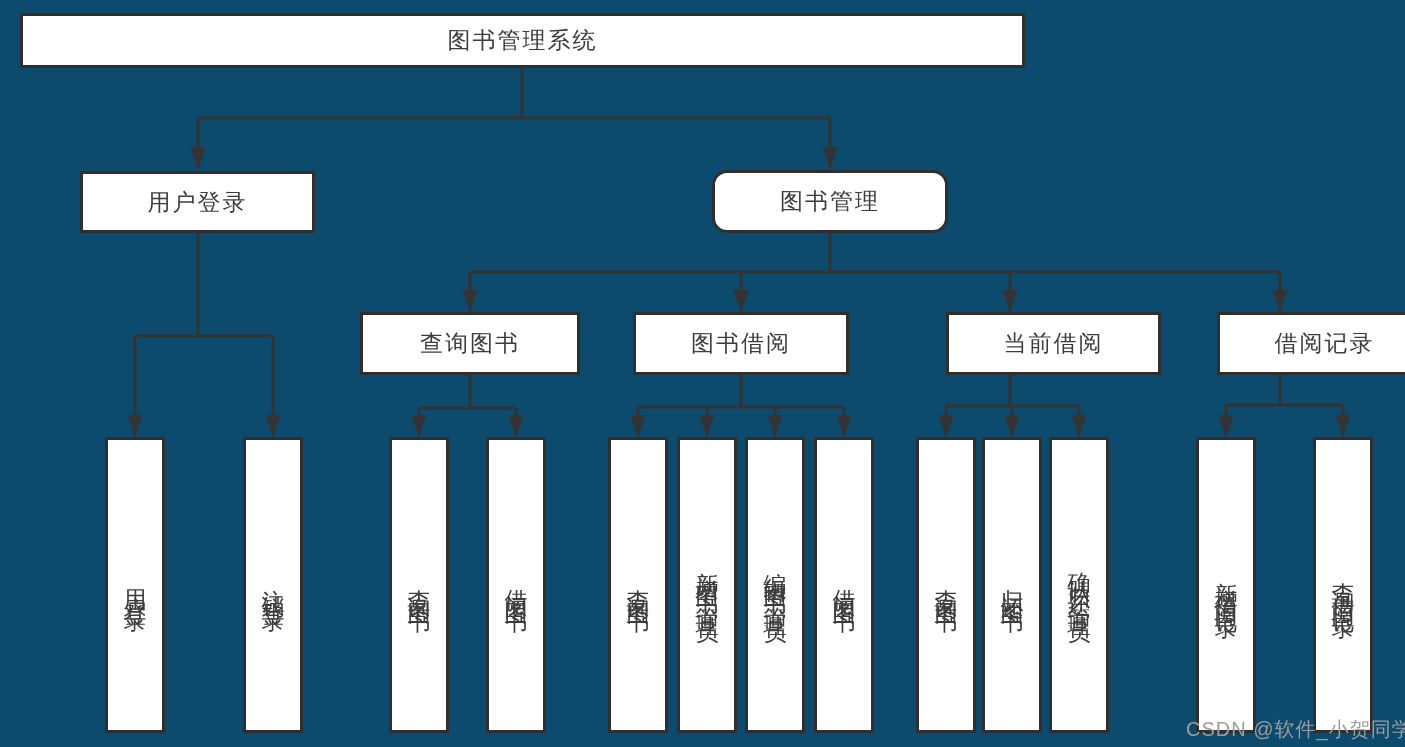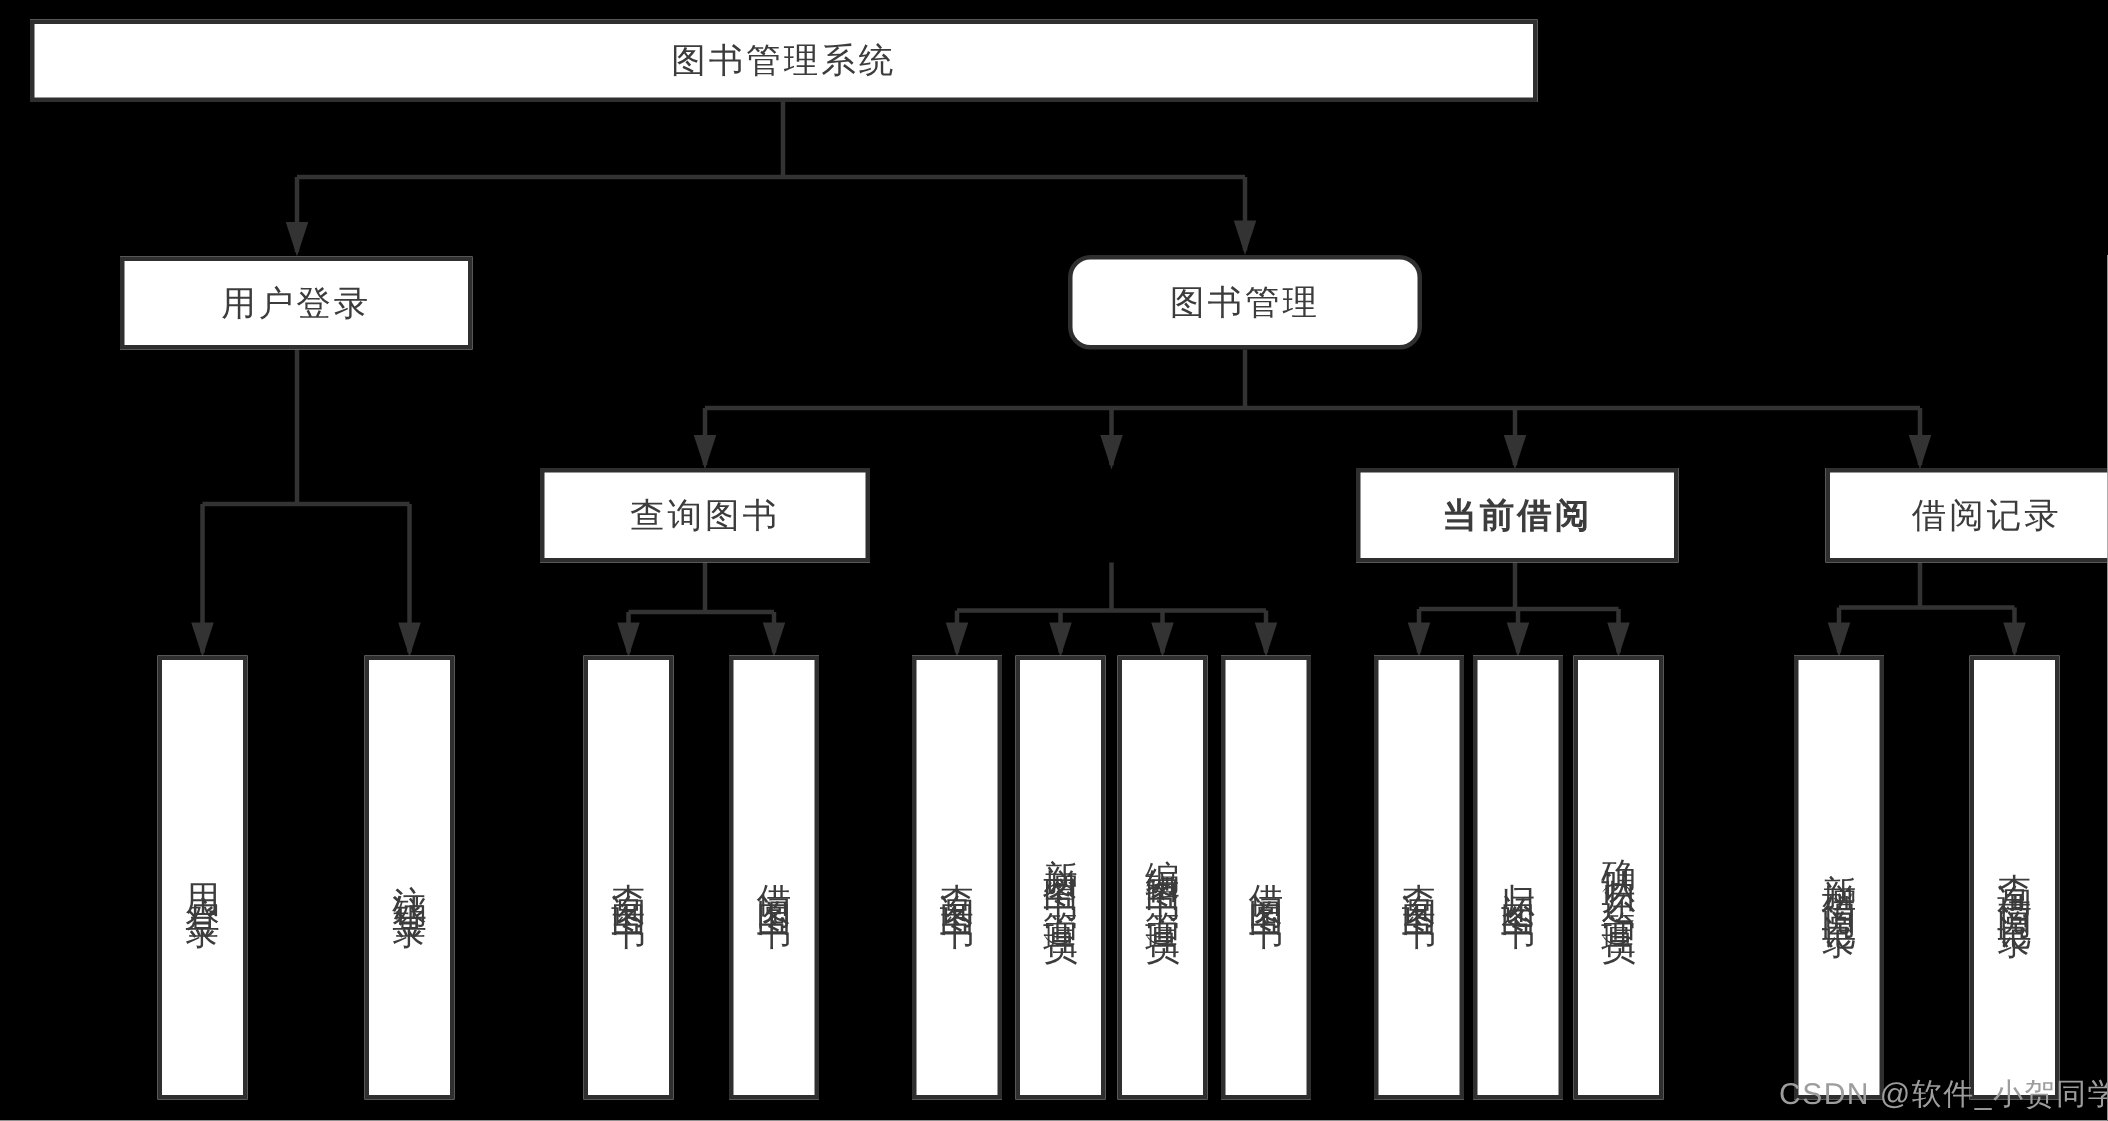--- a/index.html
+++ b/index.html
@@ -1,20 +1,20 @@
 <!DOCTYPE html>
 <html><head>
 <meta charset="utf-8">
 <style>
   html, body { margin: 0; padding: 0; background: #ffffff; }
   #canvas {
     position: relative;
     width: 1405px;
     height: 747px;
-    background: #000000;
+    background: #0c4a6e;
     font-family: "Liberation Sans", sans-serif;
     overflow: hidden;
   }
   #connectors {
     position: absolute;
     left: 0; top: 0;
     pointer-events: none;
   }
   .box {
     position: absolute;
@@ -104,21 +104,24 @@
   <div class="box" style="left:80px; top:171px; width:235px; height:62px;">
     <span class="h-label">用户登录</span>
   </div>
   <div class="box" style="left:712px; top:170px; width:236px; height:63px;border-radius:15px;">
     <span class="h-label">图书管理</span>
   </div>
 
   <div class="box" style="left:360px; top:312px; width:220px; height:63px;">
     <span class="h-label">查询图书</span>
   </div>
-  <div class="box" style="left:904px; top:312px; width:215px; height:63px;font-weight:bold;">
+  <div class="box" style="left:633px; top:312px; width:216px; height:63px;">
+    <span class="h-label">图书借阅</span>
+  </div>
+  <div class="box" style="left:946px; top:312px; width:215px; height:63px;">
     <span class="h-label">当前借阅</span>
   </div>
   <div class="box" style="left:1217px; top:312px; width:215px; height:63px;">
     <span class="h-label">借阅记录</span>
   </div>
 
   <div class="box" style="left:105px; top:437px; width:60px; height:296px;">
     <span class="v-label">用户登录</span>
   </div>
   <div class="box" style="left:243px; top:437px; width:60px; height:296px;">

